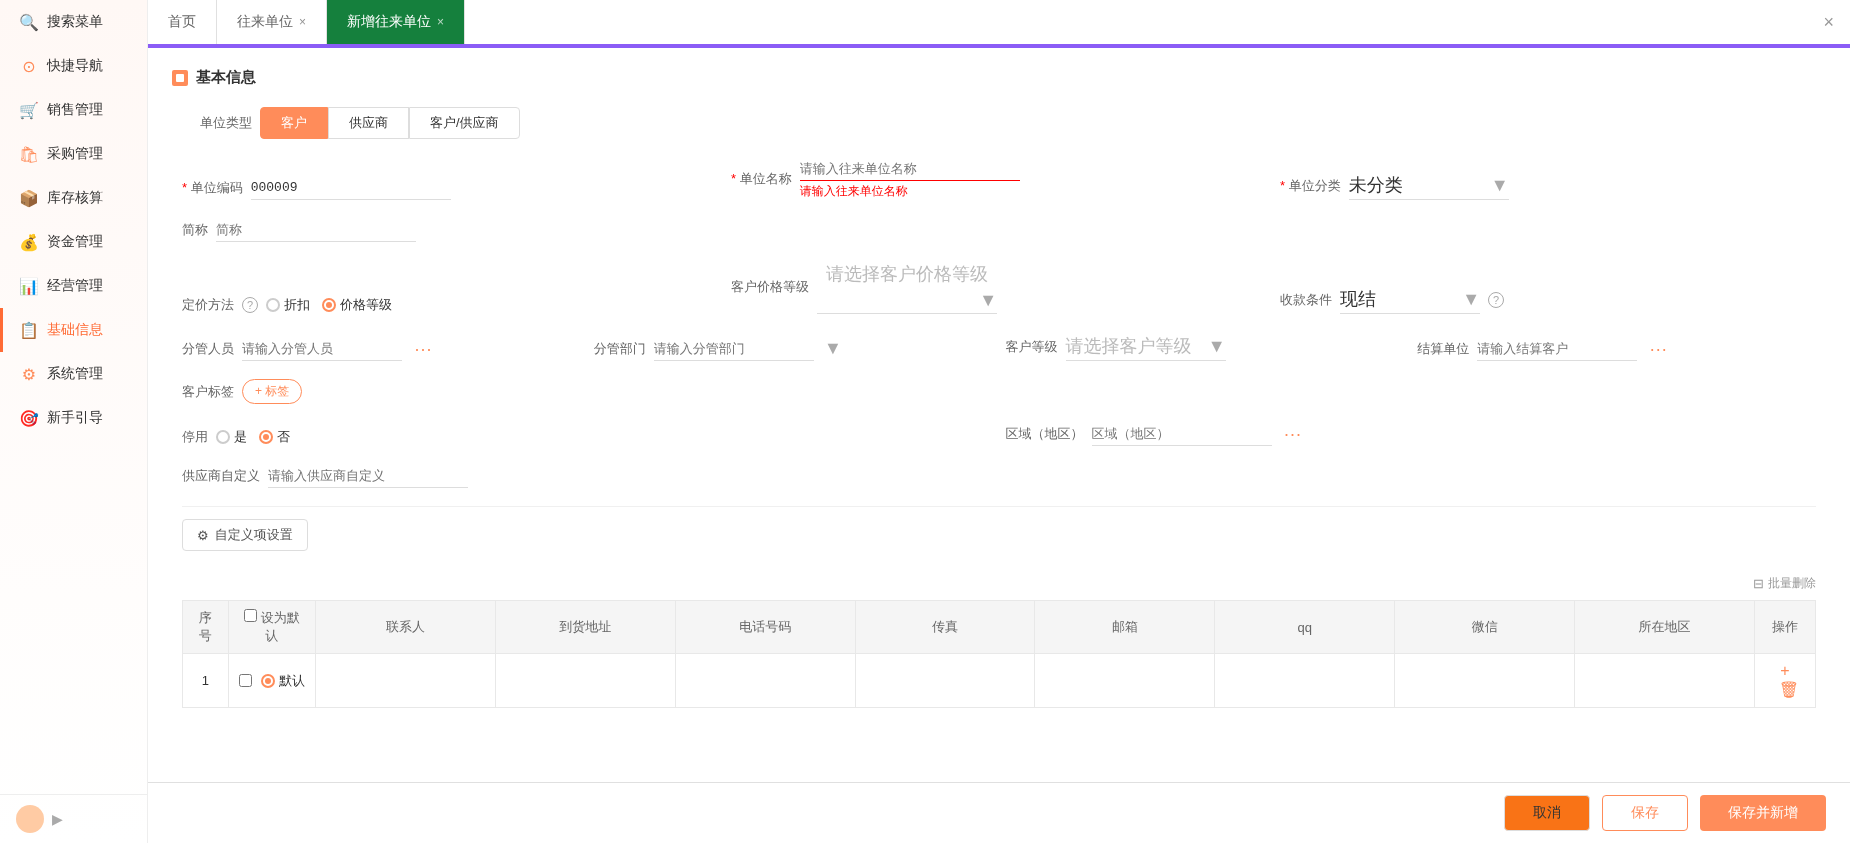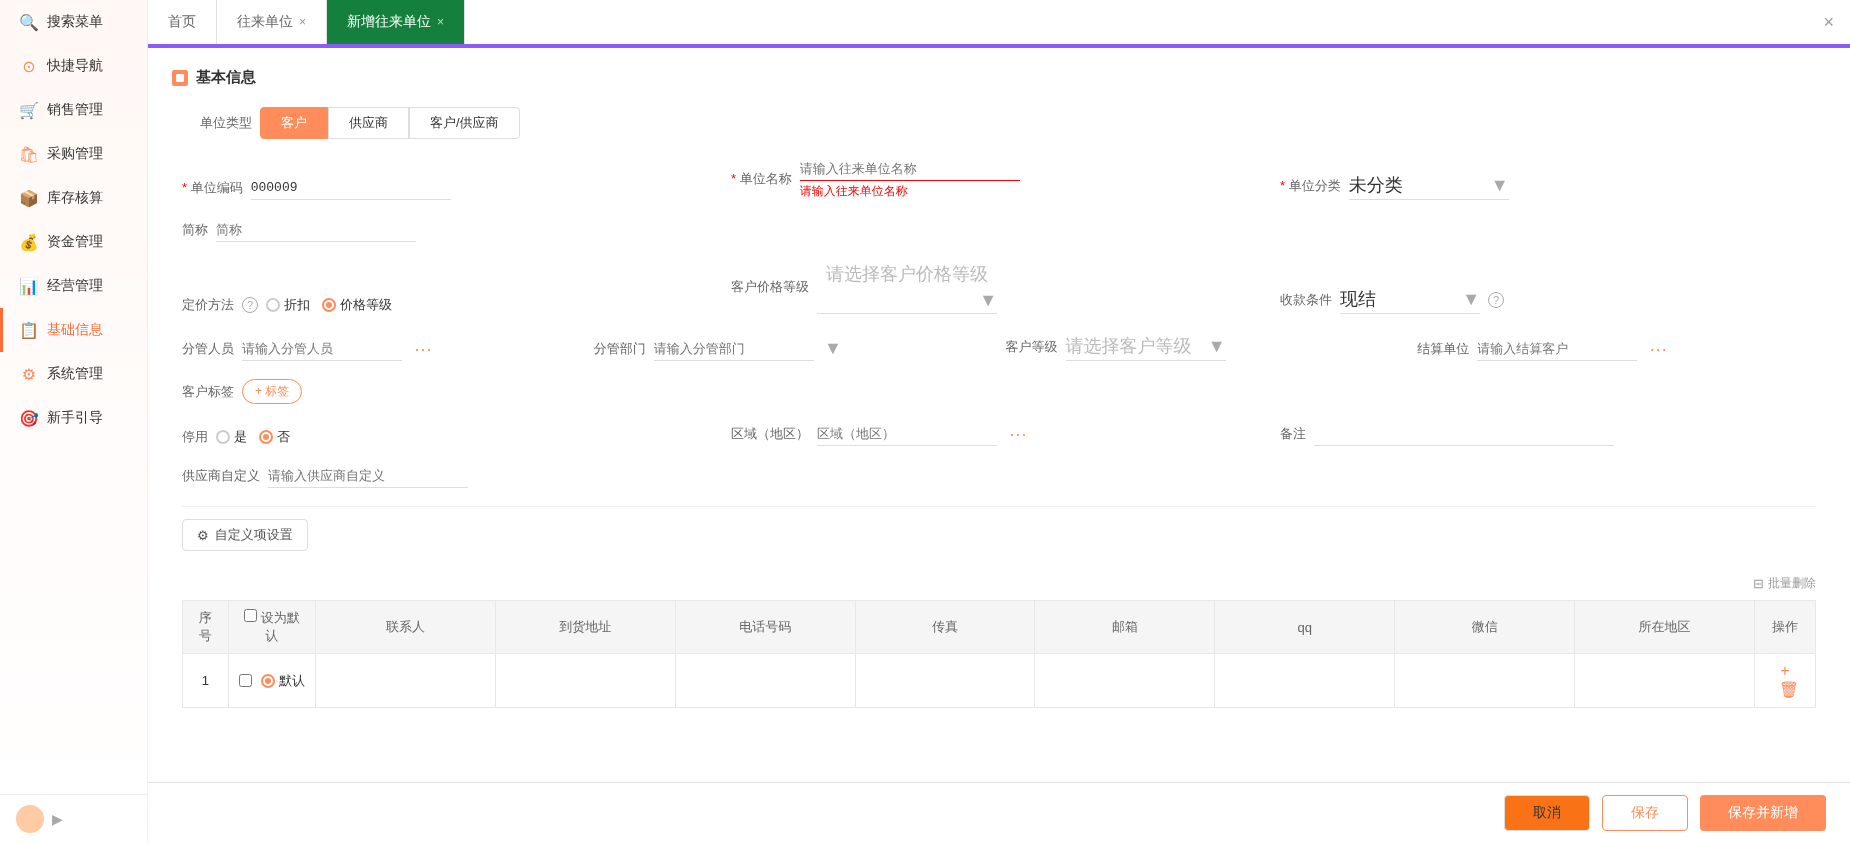--- a/index.html
+++ b/index.html
@@ -570,24 +570,20 @@
                 <div class="radio-dot"></div>
               </div>
               <span>否</span>
             </div>
           </div>
         </div>
         <div class="col-field">
           <span class="col-label">区域（地区）</span>
           <input class="form-input" type="text" style="max-width: 180px;" placeholder="区域（地区）">
           <span class="more-btn">···</span>
-        </div>
-        <div class="col-field">
-          <span class="col-label">备注</span>
-          <input class="form-input" type="text" style="max-width: 300px;">
         </div>
       </div>
 
       <div class="row-3col">
         <div class="col-field">
           <span class="col-label">供应商自定义</span>
           <input class="form-input" type="text" style="max-width: 200px;" placeholder="请输入供应商自定义">
         </div>
       </div>
 

